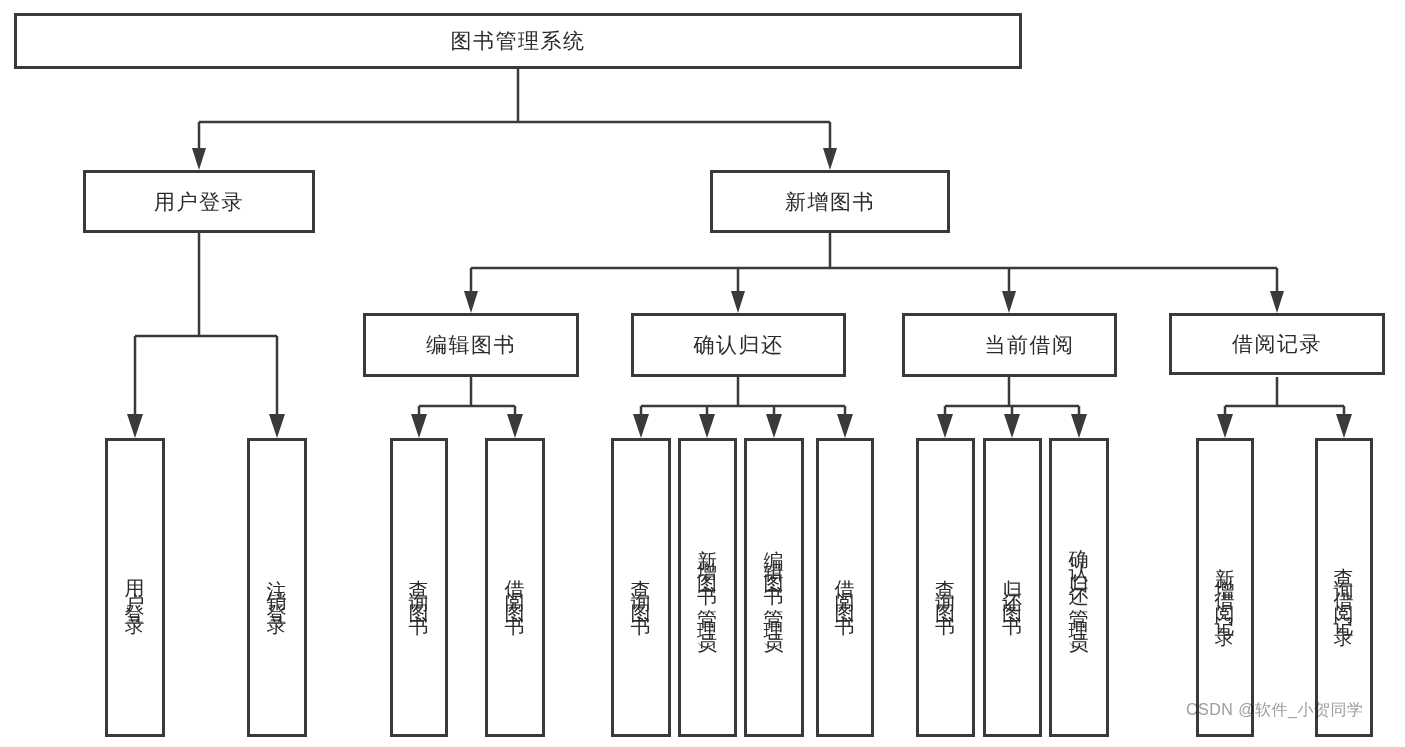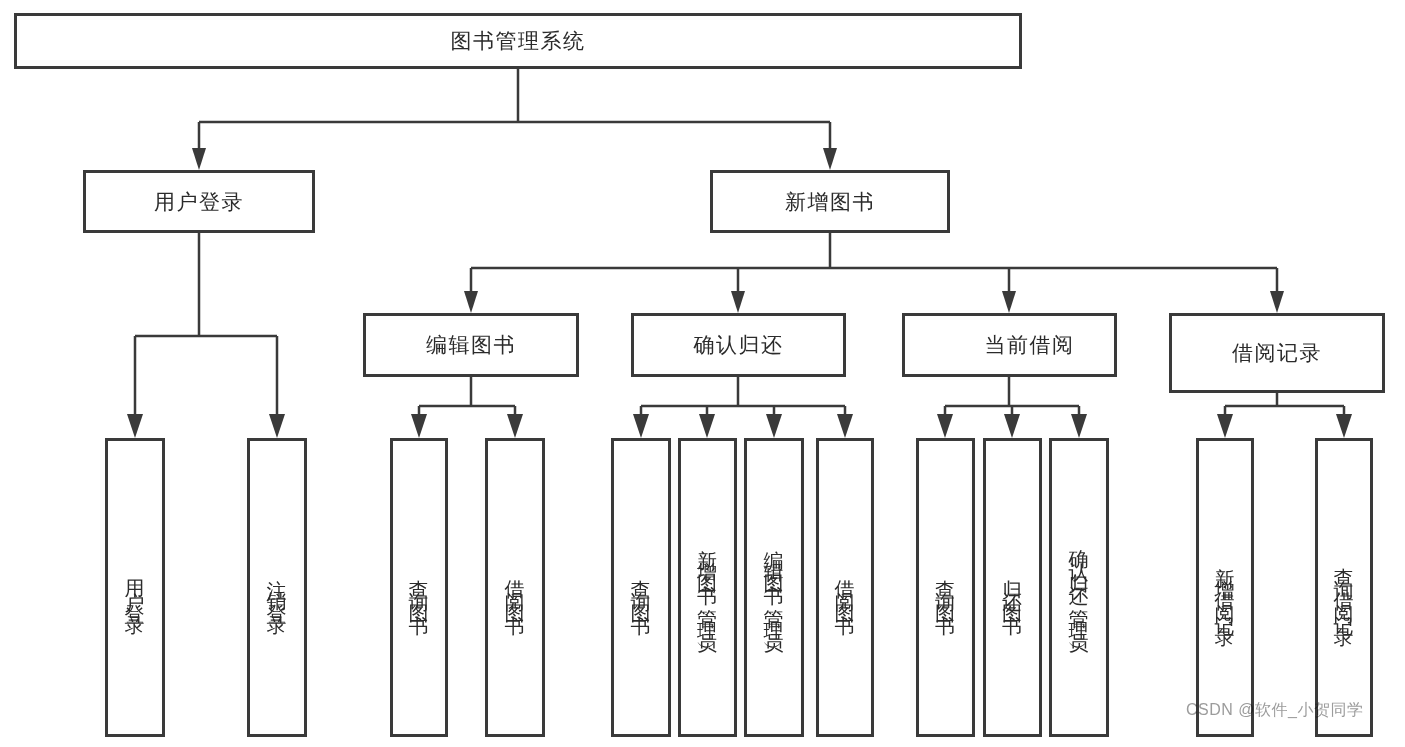--- a/index.html
+++ b/index.html
@@ -98,21 +98,21 @@
   </svg>
 
   <div class="node h" style="left:14px; top:13px; width:1008px; height:56px;">图书管理系统</div>
 
   <div class="node h" style="left:83px; top:170px; width:232px; height:63px;">用户登录</div>
   <div class="node h" style="left:710px; top:170px; width:240px; height:63px;">新增图书</div>
 
   <div class="node h" style="left:363px; top:313px; width:216px; height:64px;">编辑图书</div>
   <div class="node h" style="left:631px; top:313px; width:215px; height:64px;">确认归还</div>
   <div class="node h" style="left:902px; top:313px; width:215px; height:64px;padding-left:40px;">当前借阅</div>
-  <div class="node h" style="left:1169px; top:313px; width:216px; height:80px;">借阅记录</div>
+  <div class="node h" style="left:1169px; top:313px; width:216px; height:62px;">借阅记录</div>
 
   <div class="node v" style="left:105px; top:438px; width:60px; height:299px;">用户登录</div>
   <div class="node v" style="left:247px; top:438px; width:60px; height:299px;">注销登录</div>
 
   <div class="node v" style="left:390px; top:438px; width:58px; height:299px;">查询图书</div>
   <div class="node v" style="left:485px; top:438px; width:60px; height:299px;">借阅图书</div>
 
   <div class="node v" style="left:611px; top:438px; width:60px; height:299px;">查询图书</div>
   <div class="node v" style="left:678px; top:438px; width:59px; height:299px;">新增图书（管理员）</div>
   <div class="node v" style="left:744px; top:438px; width:60px; height:299px;">编辑图书（管理员）</div>

